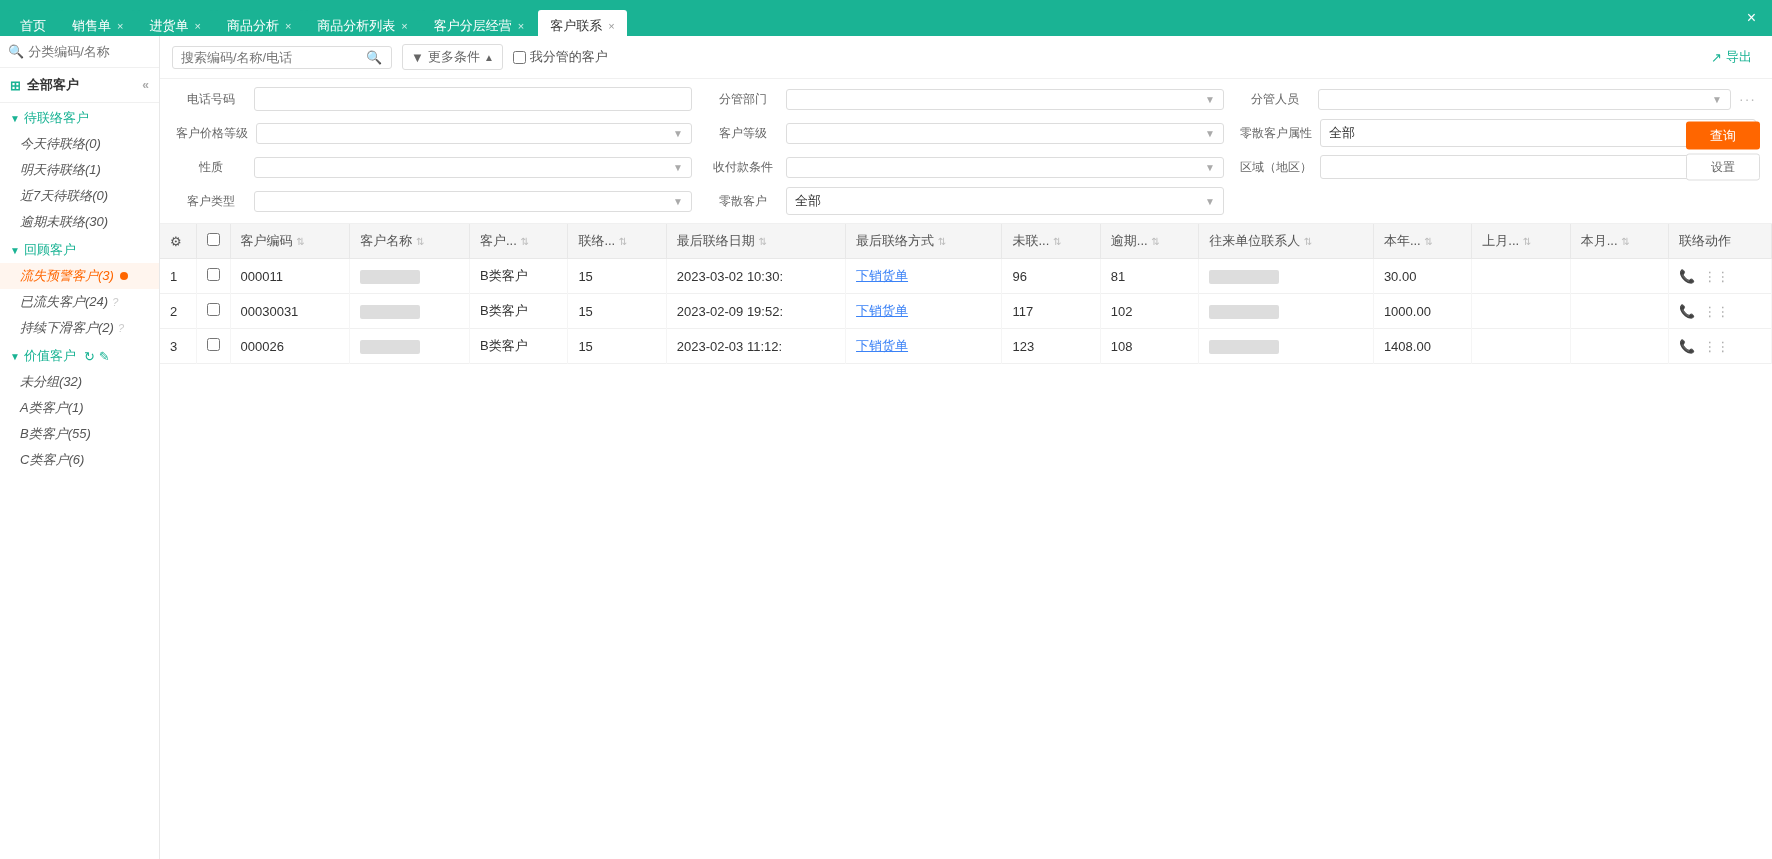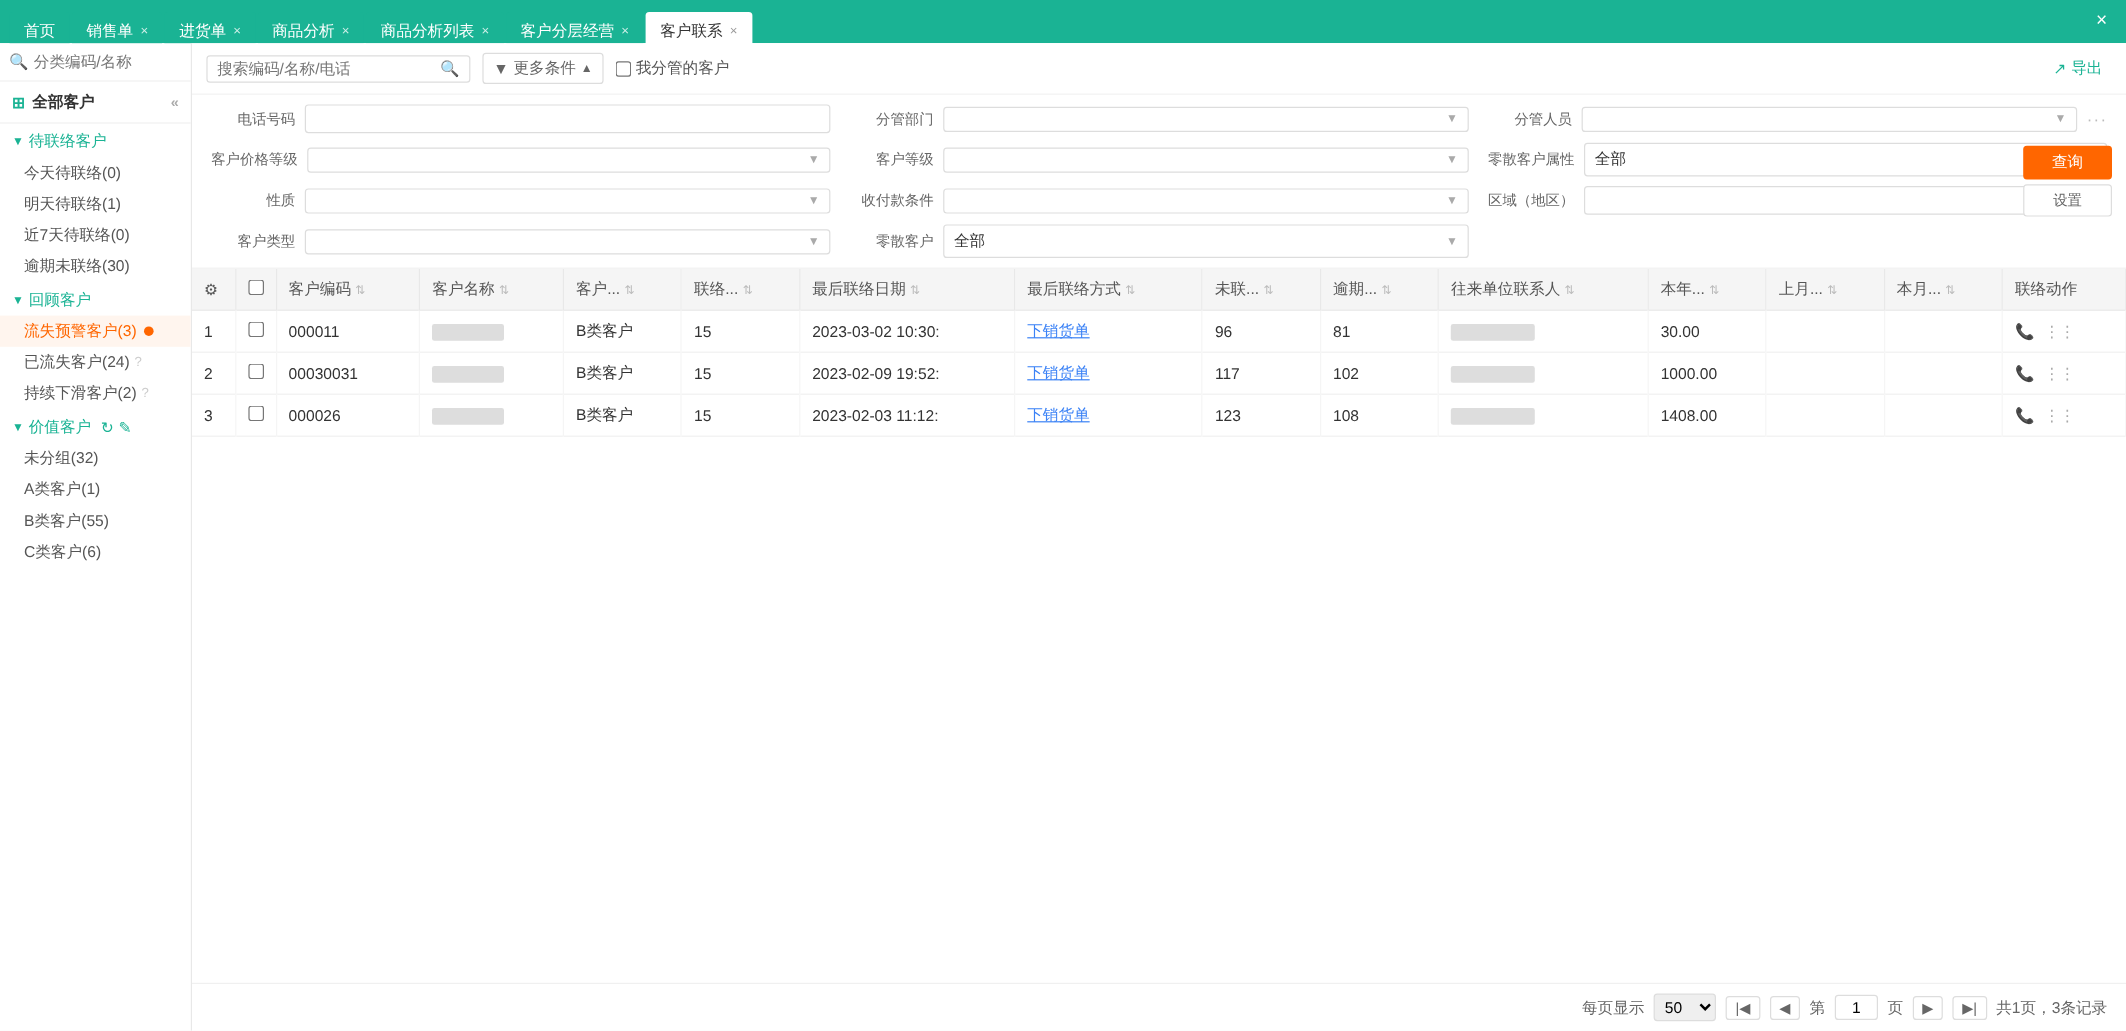--- a/index.html
+++ b/index.html
@@ -99,20 +99,21 @@
     .sidebar-section-title .arrow { font-size: 10px; }
 
     .sidebar-item {
       padding: 4px 10px 4px 20px;
       color: #555;
       cursor: pointer;
       font-size: 12px;
       display: flex;
       align-items: center;
       gap: 4px;
+      font-style: italic;
     }
     .sidebar-item.active {
       color: #f60;
       background: #fff5ee;
     }
 
     .tooltip-box {
       background: #fff;
       border: 1px solid #ddd;
       border-radius: 3px;
@@ -199,21 +200,21 @@
     }
     .filter-row {
       display: flex;
       align-items: center;
       gap: 8px;
     }
     .filter-label {
       color: #666;
       white-space: nowrap;
       min-width: 70px;
-      text-align: right;
+      text-align: center;
       font-size: 12px;
     }
     .filter-input {
       flex: 1;
       border: 1px solid #ddd;
       border-radius: 3px;
       padding: 4px 8px;
       font-size: 12px;
       outline: none;
     }
@@ -667,30 +668,14 @@
         <div class="action-icons">
           <span title="联系">📞</span>
           <span title="更多">⋮⋮</span>
         </div>
       </td>
     </tr>
           </tbody>
       </table>
     </div>
 
-    <div class="table-footer">
-      <span>每页显示</span>
-      <select class="page-size-select">
-        <option>50</option>
-        <option>20</option>
-        <option>100</option>
-      </select>
-      <button class="page-btn">|◀</button>
-      <button class="page-btn">◀</button>
-      <span>第</span>
-      <input class="page-input" type="text" value="1" style="">
-      <span>页</span>
-      <button class="page-btn">▶</button>
-      <button class="page-btn">▶|</button>
-      <span>共1页，3条记录</span>
-    </div>
   </div>
 </div>
 
 </body></html>

